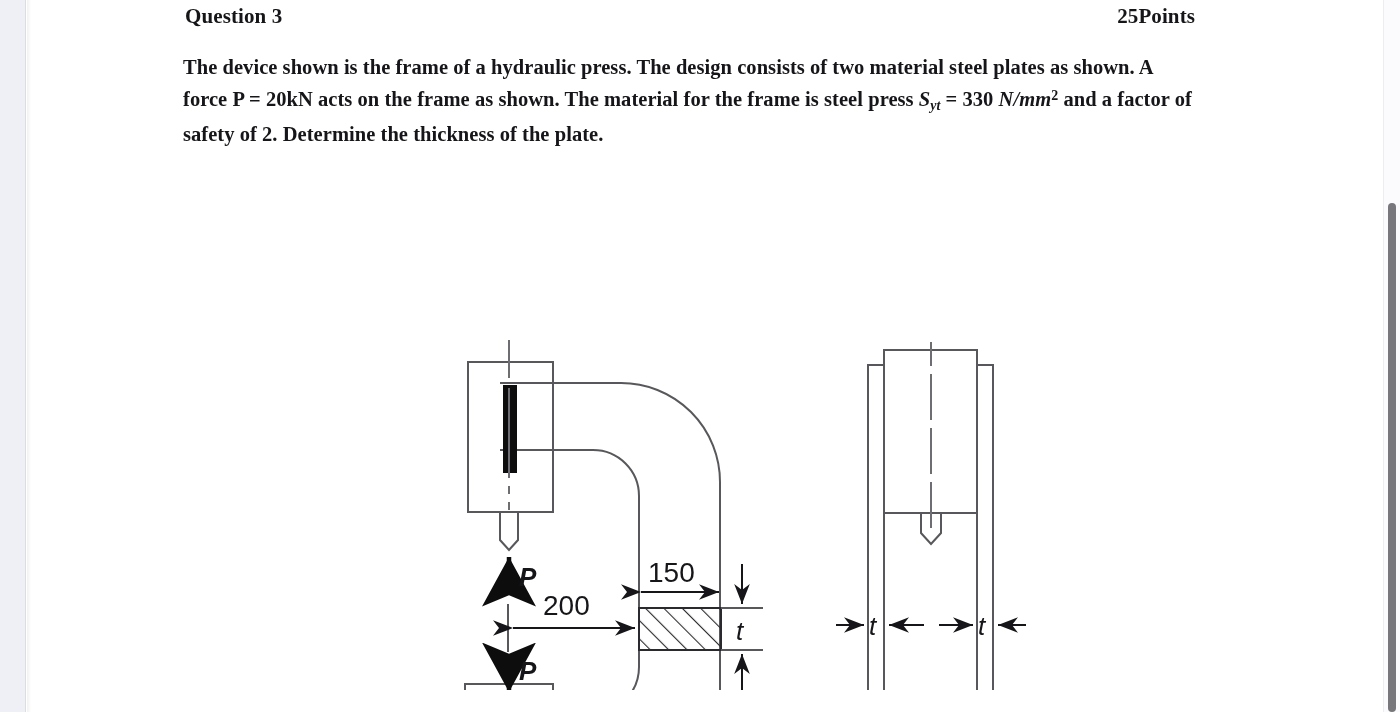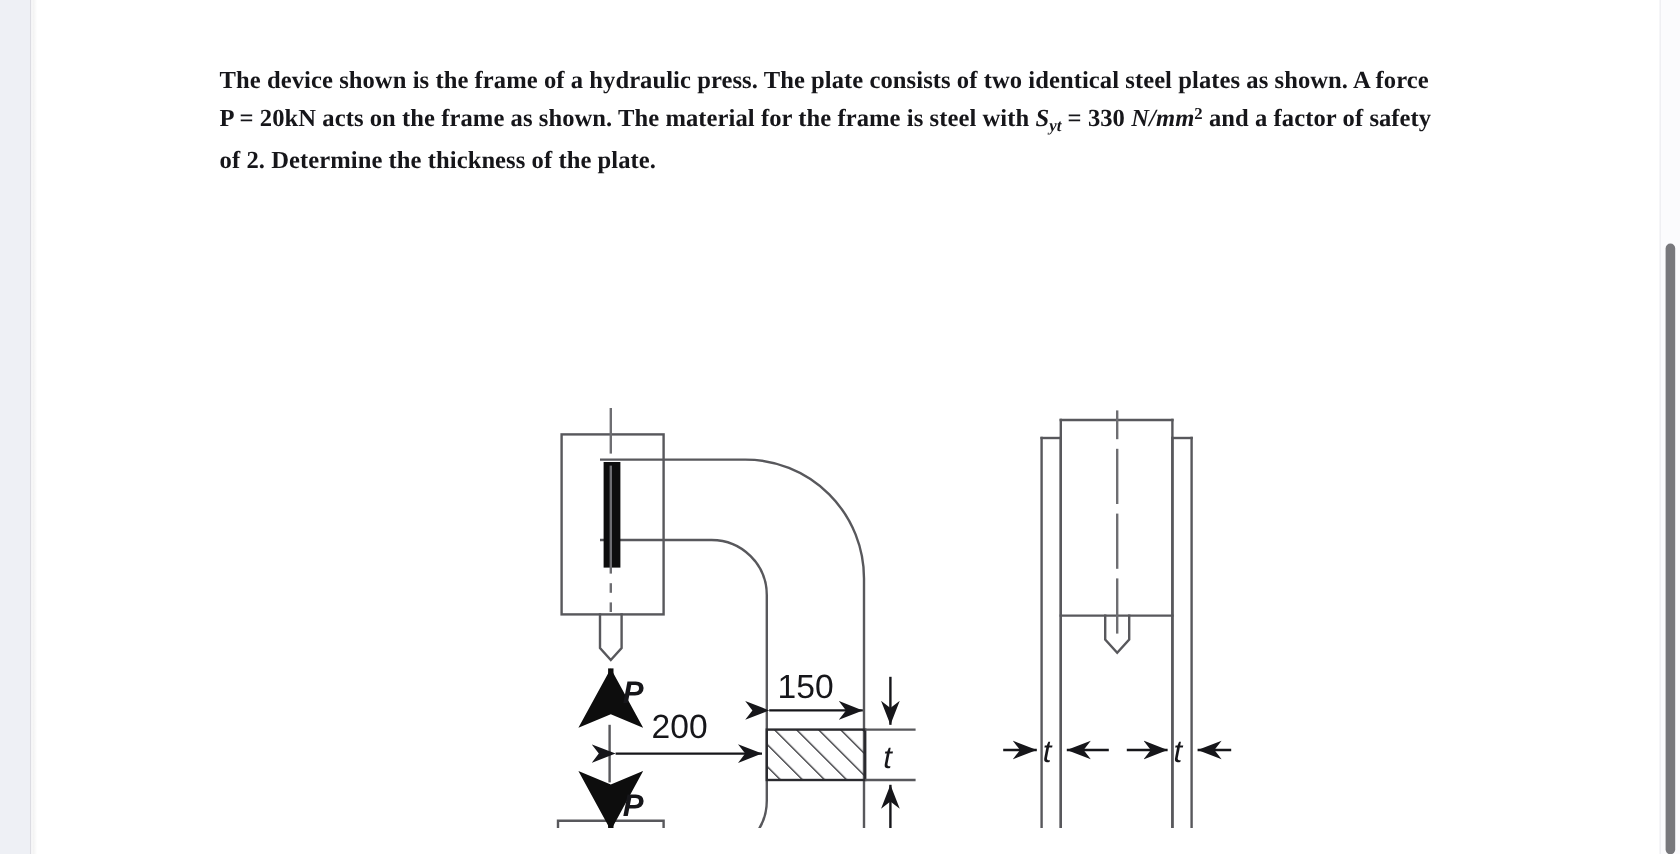--- a/index.html
+++ b/index.html
@@ -106,25 +106,29 @@
 </head>
 <body>
 
 <div id="page">
 
   <div class="gutter"></div>
   <div class="gutter-shadow"></div>
 
   <div class="content">
 
+    <div class="q-header">
+      <span>Question 3</span>
+      <span>25Points</span>
+    </div>
 
     <div class="q-body">
-      <span>The device shown is the frame of a hydraulic press. The plate consists of two identical steel</span>
+      <span>The device shown is the frame of a hydraulic press. The design consists of two material steel</span>
       <span>plates as shown. A force P = 20kN acts on the frame as shown. The material for the frame is steel</span>
-      <span>with </span><span class="ital">S</span><span class="sub">yt</span><span> = 330 </span><span class="ital">N</span><span class="ital">/</span><span class="ital">mm</span><span class="sup">2</span><span> and a factor of safety of 2. Determine the thickness of the plate.</span>
+      <span>press </span><span class="ital">S</span><span class="sub">yt</span><span> = 330 </span><span class="ital">N</span><span class="ital">/</span><span class="ital">mm</span><span class="sup">2</span><span> and a factor of safety of 2. Determine the thickness of the plate.</span>
     </div>
 
     <div class="drawing">
       <svg width="1352" height="530" viewBox="0 0 1352 530">
         <defs>
           <pattern id="hatch45" width="13" height="13" patternUnits="userSpaceOnUse" patternTransform="rotate(-45 0 0)">
             <line x1="0" y1="0" x2="0" y2="13" stroke="#2a2a2e" stroke-width="2.2"></line>
           </pattern>
           <marker id="arrR" markerWidth="11" markerHeight="9" refX="10" refY="4.5" orient="auto">
             <path d="M0,0.6 L10,4.5 L0,8.4 L3,4.5 Z" fill="#16161a"></path>

